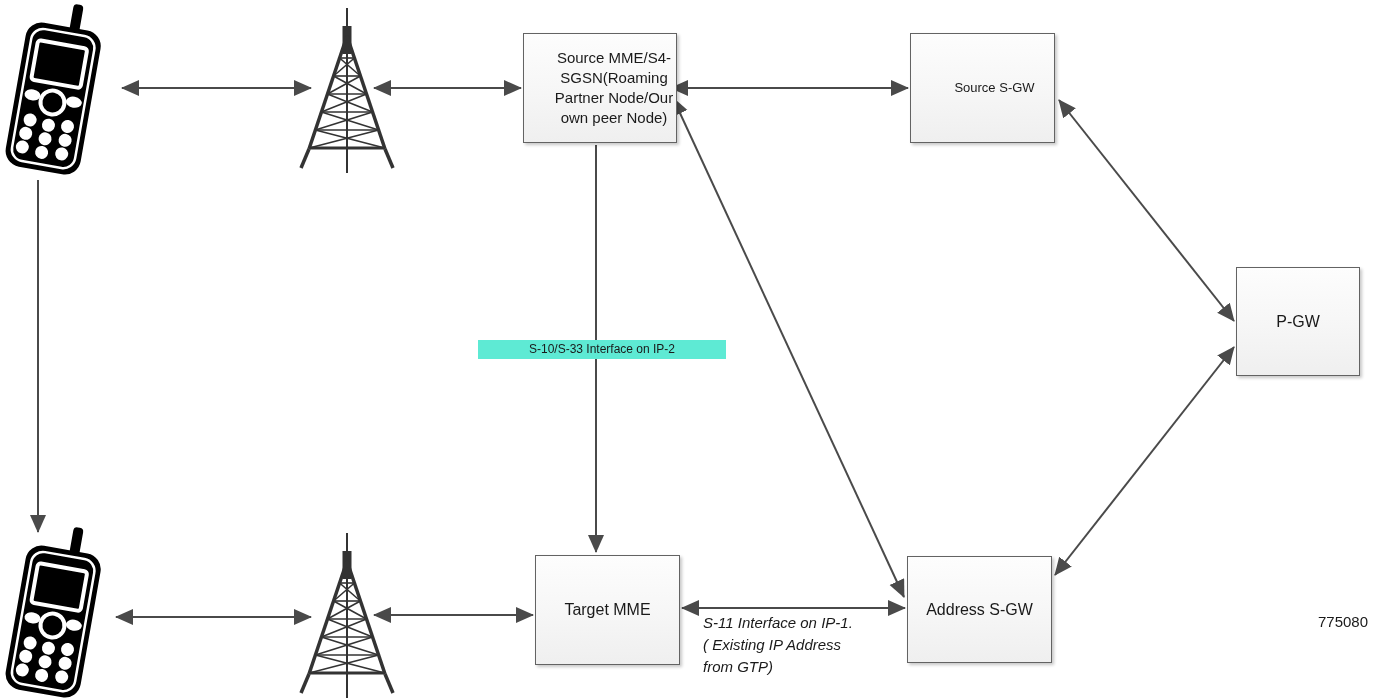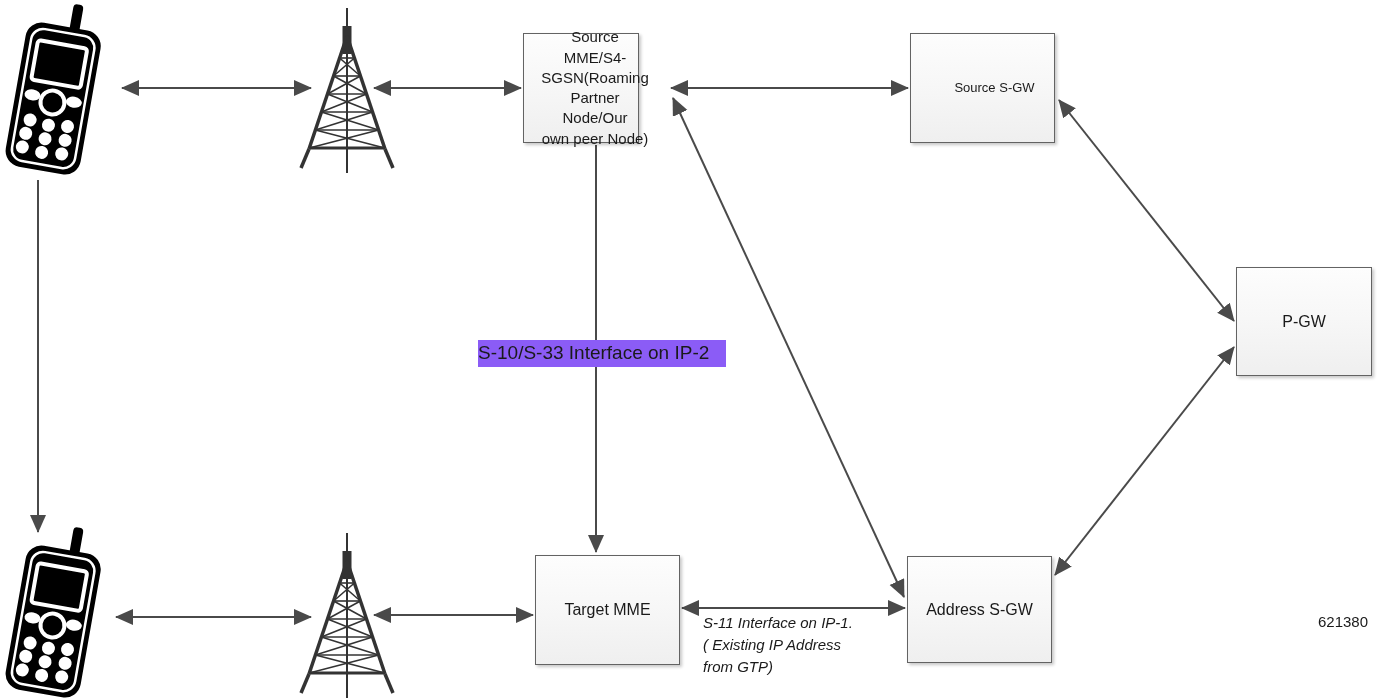--- a/index.html
+++ b/index.html
@@ -26,37 +26,37 @@
     background: linear-gradient(180deg, #fdfdfd 0%, #f6f6f6 55%, #efefef 100%);
     box-shadow: 2px 2px 3px rgba(0,0,0,0.22);
     display: flex;
     align-items: center;
     justify-content: center;
     text-align: center;
     color: #1a1a1a;
     white-space: pre-line;
     line-height: 1.35;
   }
-  .node--source-mme { left: 523px; top: 33px;  width: 116px; height: 110px; font-size: 15px; padding-left: 28px; }
+  .node--source-mme { left: 523px; top: 33px;  width: 154px; height: 110px; font-size: 15px; padding-left: 28px; }
   .node--source-sgw { left: 910px; top: 33px;  width: 145px; height: 110px; font-size: 13px; padding-left: 24px; }
-  .node--pgw        { left: 1236px; top: 267px; width: 136px; height: 109px; font-size: 16px; }
+  .node--pgw        { left: 1236px; top: 267px; width: 124px; height: 109px; font-size: 16px; }
   .node--target-mme { left: 535px; top: 555px; width: 145px; height: 110px; font-size: 16px; }
   .node--target-sgw { left: 907px; top: 556px; width: 145px; height: 107px; font-size: 16px; }
 
   .edge-label {
     position: absolute;
     color: #1a1a1a;
     white-space: pre-line;
   }
   .edge-label--s10 {
     left: 478px; top: 340px;
     width: 248px;
-    text-align: left;
-    font-size: 19px;
-    background: #8b5cf6;
+    text-align: center;
+    font-size: 12px;
+    background: #5eead4;
     padding: 2px 0 3px 0;
   }
   .edge-label--s11 {
     left: 703px; top: 612px;
     width: 200px;
     text-align: left;
     font-size: 15px;
     line-height: 22px;
     font-style: italic;
   }
@@ -162,15 +162,15 @@
   <div class="node node--target-mme">Target MME</div>
 
   <div class="node node--target-sgw">Address S-GW</div>
 
   <div class="edge-label edge-label--s10">S-10/S-33 Interface on IP-2</div>
 
   <div class="edge-label edge-label--s11">S-11 Interface on IP-1.
 ( Existing IP Address
 from GTP)</div>
 
-  <div class="figure-number">621380</div>
+  <div class="figure-number">775080</div>
 
 </div>
 
 </body></html>

